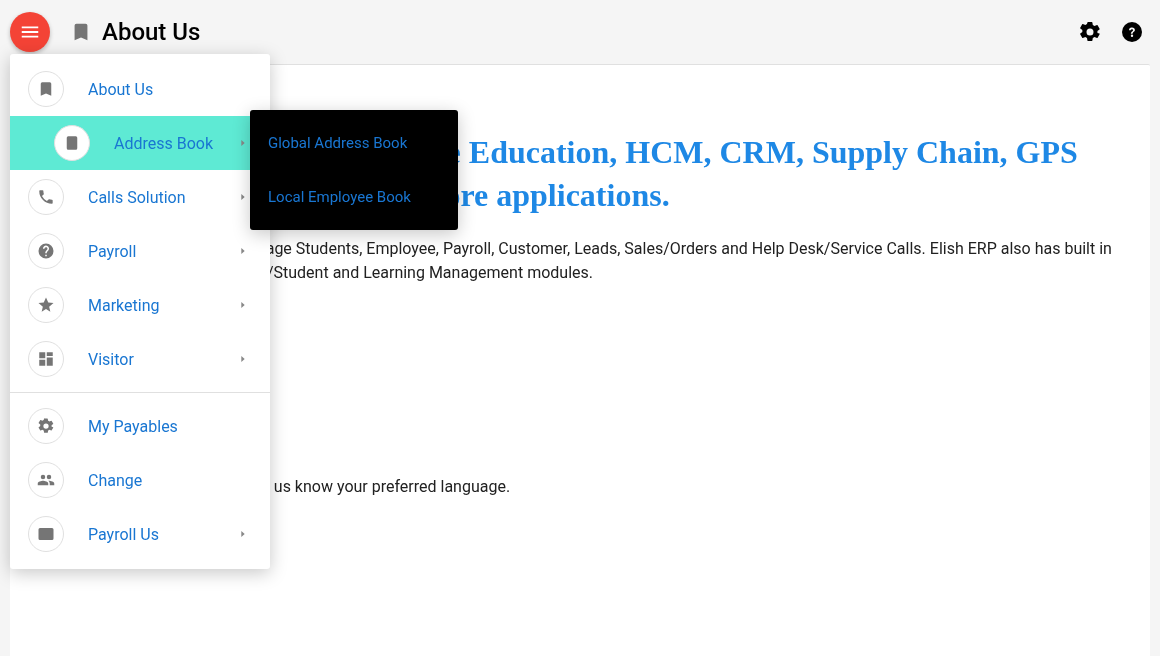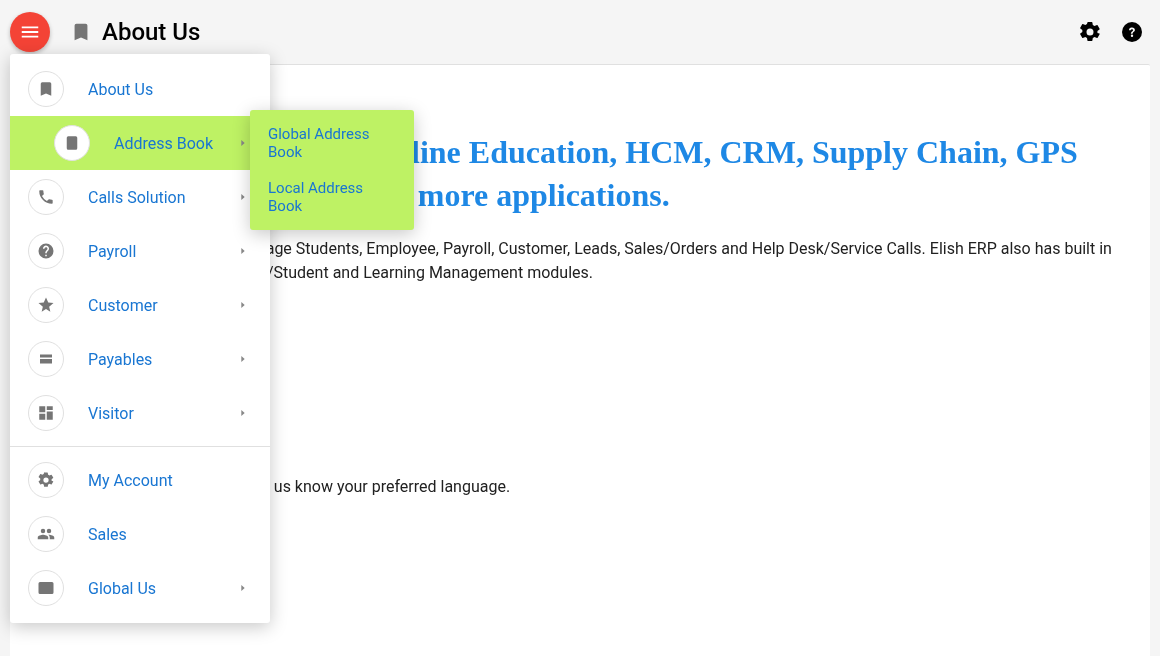--- a/index.html
+++ b/index.html
@@ -78,37 +78,37 @@
   }
   .side-item {
     display:flex; align-items:center;
     height: 54px;
     padding: 0 22px 0 18px;
     cursor:pointer;
     color:#1976d2;
     font-size:16px;
     position: relative;
   }
-  .side-item.hover { background:#bef264;padding-left:44px; }
+  .side-item.hover { background:#5eead4;padding-left:44px; }
   .side-item .icon-circ {
     width:36px;height:36px;border-radius:50%;
     border:1px solid #e0e0e0;
     display:flex;align-items:center;justify-content:center;
     background:#fff;
     margin-right: 24px;
     flex-shrink:0;
   }
   .side-item .chev { margin-left:auto; color:#888; }
   .side-sep { height:1px; background:#e0e0e0; margin:6px 0; }
   
   .submenu {
     position:absolute;
     left: 250px; top: 110px;
-    width: 164px;
-    background:#bef264;
+    width: 208px;
+    background:#000000;
     box-shadow: 0 4px 18px rgba(0,0,0,.22);
     border-radius:3px;
     z-index:30;
     padding:6px 0;
   }
   .submenu .sub-item {
     height:54px; display:flex; align-items:center;
     padding:0 18px; color:#1976d2; font-size:15px; cursor:pointer;
   }
   
@@ -222,34 +222,21 @@
           <path d="M8 5l8 7-8 7z"></path>
         </svg>
       </span>
     </div>
     <div class="side-item">
       <span class="icon-circ">
         <svg width="18" height="18" viewBox="0 0 24 24" fill="#757575" stroke="none" stroke-width="2" stroke-linecap="round" stroke-linejoin="round">
           <path d="M12 17.3 6.2 21l1.6-6.8L2 9.3l7-.6L12 2l3 6.7 7 .6-5.8 4.9L17.8 21z"></path>
         </svg>
       </span>
-      <span>Customer</span>
-      <span class="chev">
-        <svg width="10" height="10" viewBox="0 0 24 24" fill="#888">
-          <path d="M8 5l8 7-8 7z"></path>
-        </svg>
-      </span>
-    </div>
-    <div class="side-item">
-      <span class="icon-circ">
-        <svg width="18" height="18" viewBox="0 0 24 24" fill="#757575" stroke="none" stroke-width="2" stroke-linecap="round" stroke-linejoin="round">
-          <path d="M4 6h16v4H4zM4 12h16v6H4zM7 15h4"></path>
-        </svg>
-      </span>
-      <span>Payables</span>
+      <span>Marketing</span>
       <span class="chev">
         <svg width="10" height="10" viewBox="0 0 24 24" fill="#888">
           <path d="M8 5l8 7-8 7z"></path>
         </svg>
       </span>
     </div>
     <div class="side-item">
       <span class="icon-circ">
         <svg width="18" height="18" viewBox="0 0 24 24" fill="#757575" stroke="none" stroke-width="2" stroke-linecap="round" stroke-linejoin="round">
           <path d="M3 3h8v8H3zM13 3h8v5h-8zM13 10h8v11h-8zM3 13h8v8H3z"></path>
@@ -262,45 +249,45 @@
         </svg>
       </span>
     </div>
     <div class="side-sep"></div>
     <div class="side-item">
       <span class="icon-circ">
         <svg width="18" height="18" viewBox="0 0 24 24" fill="#757575" stroke="none" stroke-width="2" stroke-linecap="round" stroke-linejoin="round">
           <path d="M19.4 13a7.5 7.5 0 0 0 .1-1 7.5 7.5 0 0 0-.1-1l2.1-1.6a.5.5 0 0 0 .1-.6l-2-3.5a.5.5 0 0 0-.6-.2l-2.5 1a7.3 7.3 0 0 0-1.7-1l-.4-2.6a.5.5 0 0 0-.5-.4h-4a.5.5 0 0 0-.5-.4L9 4.1a7.3 7.3 0 0 0-1.7 1l-2.5-1a.5.5 0 0 0-.6.2l-2 3.5a.5.5 0 0 0 .1.6L4.4 10a7.5 7.5 0 0 0-.1 1 7.5 7.5 0 0 0 .1 1l-2.1 1.6a.5.5 0 0 0-.1.6l2 3.5a.5.5 0 0 0 .6.2l2.5-1a7.3 7.3 0 0 0 1.7 1l.4 2.6a.5.5 0 0 0 .5.4h4a.5.5 0 0 0 .5-.4l.4-2.6a7.3 7.3 0 0 0 1.7-1l2.5 1a.5.5 0 0 0 .6-.2l2-3.5a.5.5 0 0 0-.1-.6ZM12 15.5A3.5 3.5 0 1 1 15.5 12 3.5 3.5 0 0 1 12 15.5Z"></path>
         </svg>
       </span>
-      <span>My Account</span>
+      <span>My Payables</span>
     </div>
     <div class="side-item">
       <span class="icon-circ">
         <svg width="18" height="18" viewBox="0 0 24 24" fill="#757575" stroke="none" stroke-width="2" stroke-linecap="round" stroke-linejoin="round">
           <path d="M16 11a3 3 0 1 0-3-3 3 3 0 0 0 3 3zm-8 0a3 3 0 1 0-3-3 3 3 0 0 0 3 3zm0 2c-2.3 0-7 1.2-7 3.5V19h14v-2.5C15 14.2 10.3 13 8 13zm8 0c-.3 0-.6 0-1 .1a4.2 4.2 0 0 1 2 3.4V19h6v-2.5c0-2.3-4.7-3.5-7-3.5z"></path>
         </svg>
       </span>
-      <span>Sales</span>
+      <span>Change</span>
     </div>
     <div class="side-item">
       <span class="icon-circ">
         <svg width="18" height="18" viewBox="0 0 24 24" fill="#757575" stroke="none" stroke-width="2" stroke-linecap="round" stroke-linejoin="round">
           <path d="M4 4h16a2 2 0 0 1 2 2v12a2 2 0 0 1-2 2H4a2 2 0 0 1-2-2V6a2 2 0 0 1 2-2zm8 7L4 6v0l8 5 8-5v0z"></path>
         </svg>
       </span>
-      <span>Global Us</span>
+      <span>Payroll Us</span>
       <span class="chev">
         <svg width="10" height="10" viewBox="0 0 24 24" fill="#888">
           <path d="M8 5l8 7-8 7z"></path>
         </svg>
       </span>
     </div>
   </div>
 
 <div class="submenu" id="submenu">
     <div class="sub-item">
       <span>Global Address Book</span>
     </div>
     <div class="sub-item">
-      <span>Local Address Book</span>
+      <span>Local Employee Book</span>
     </div>
   </div>
 
 </body></html>

